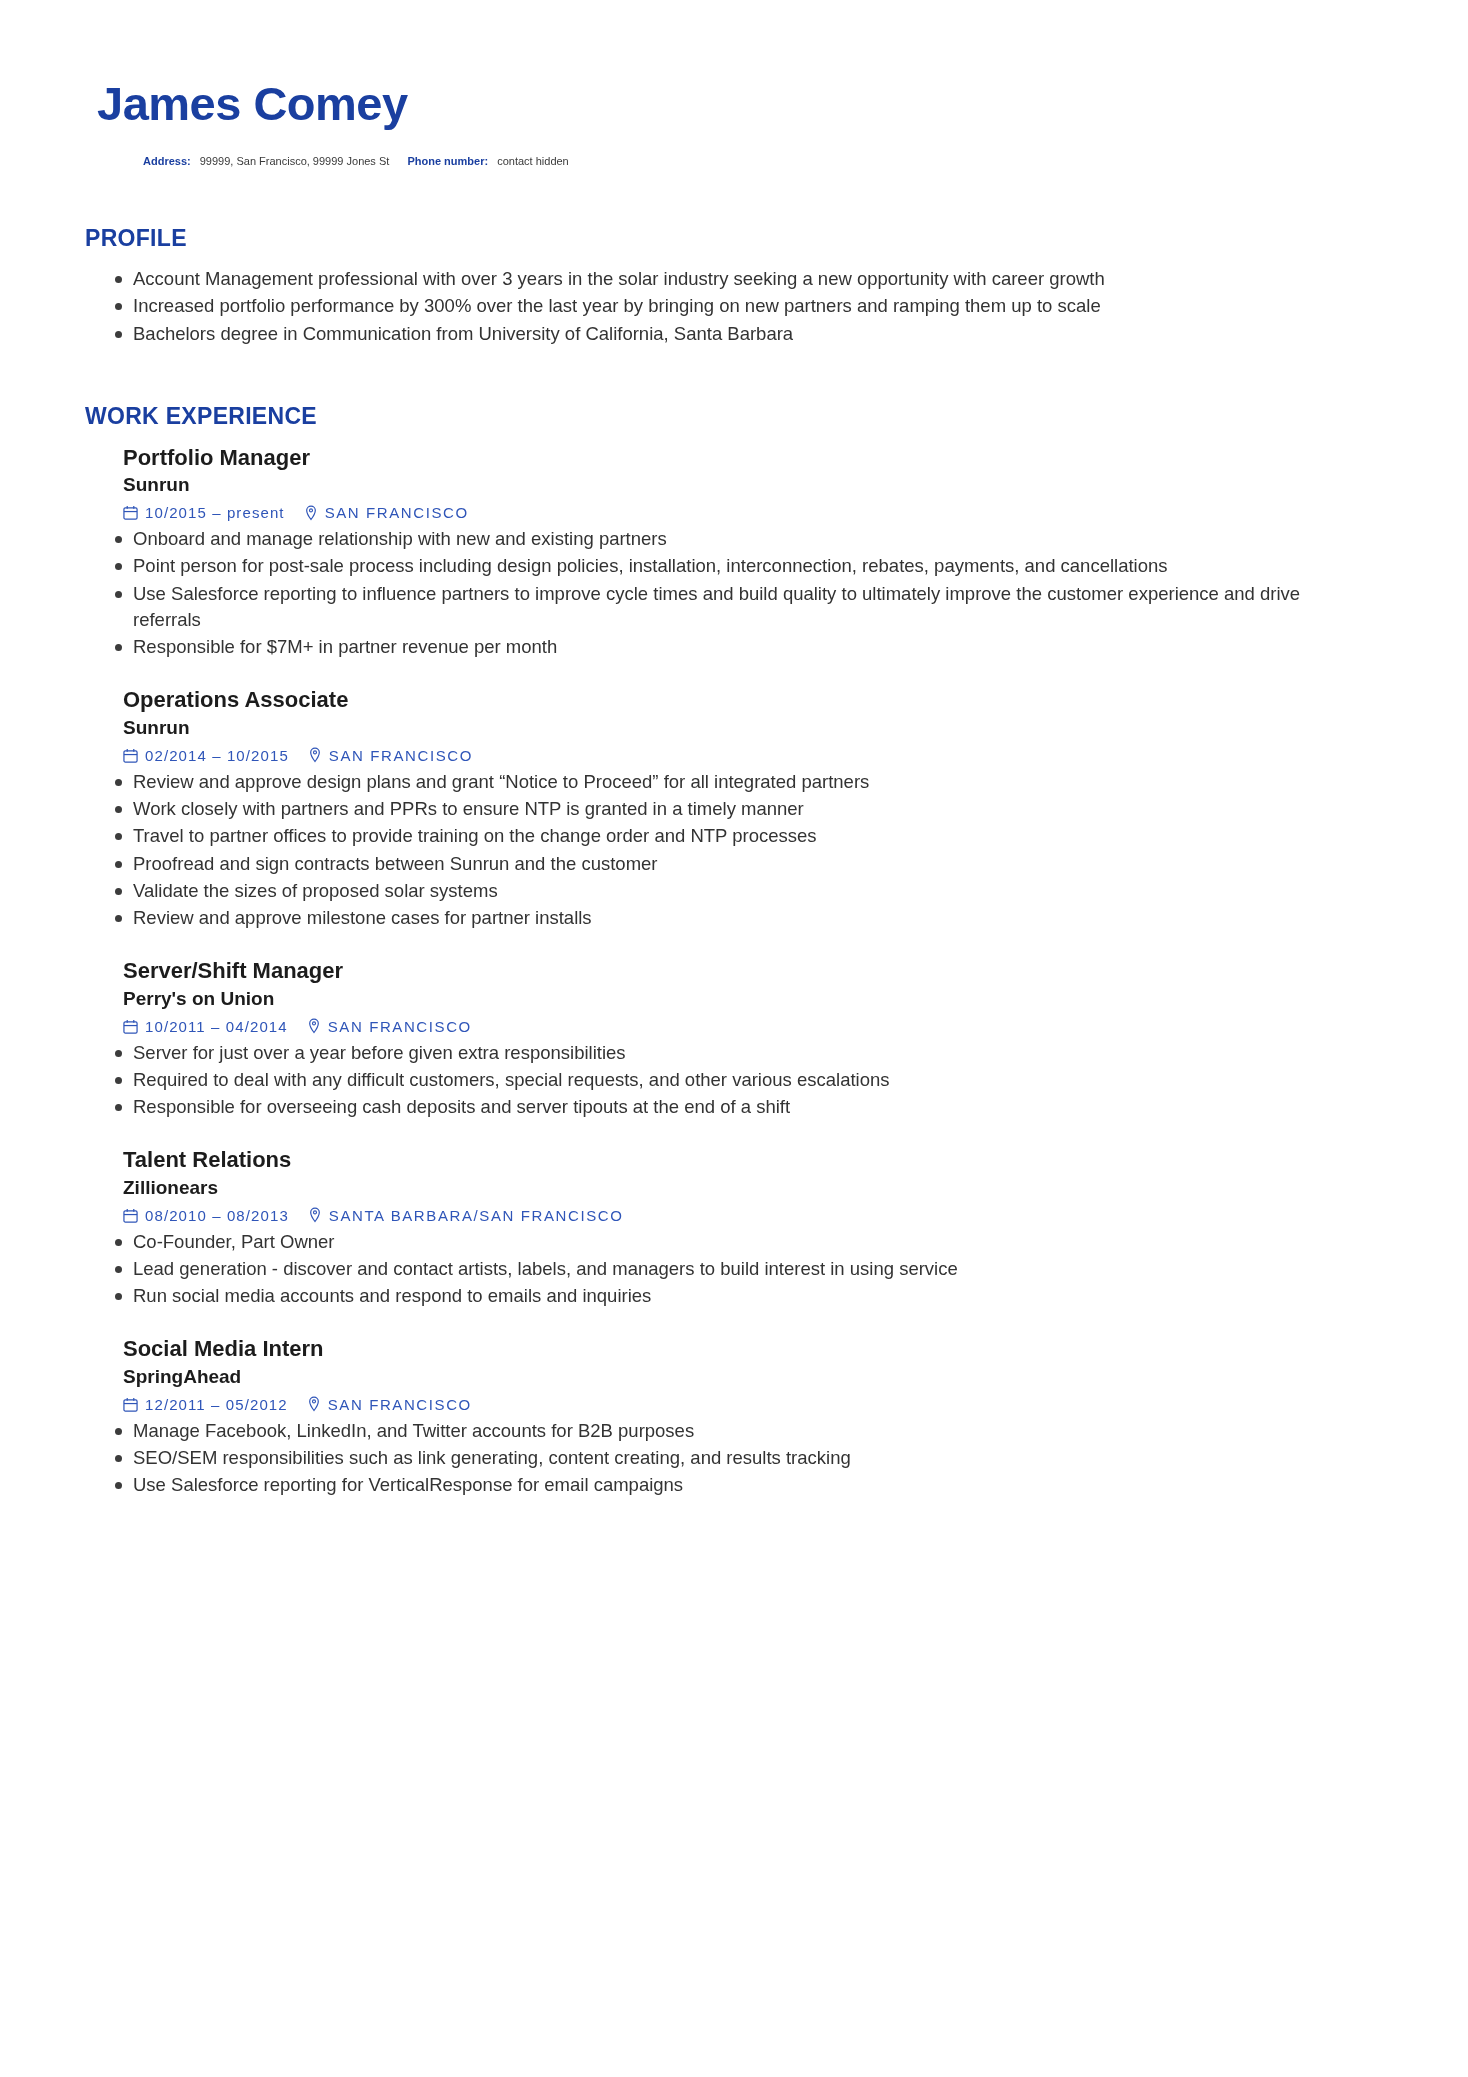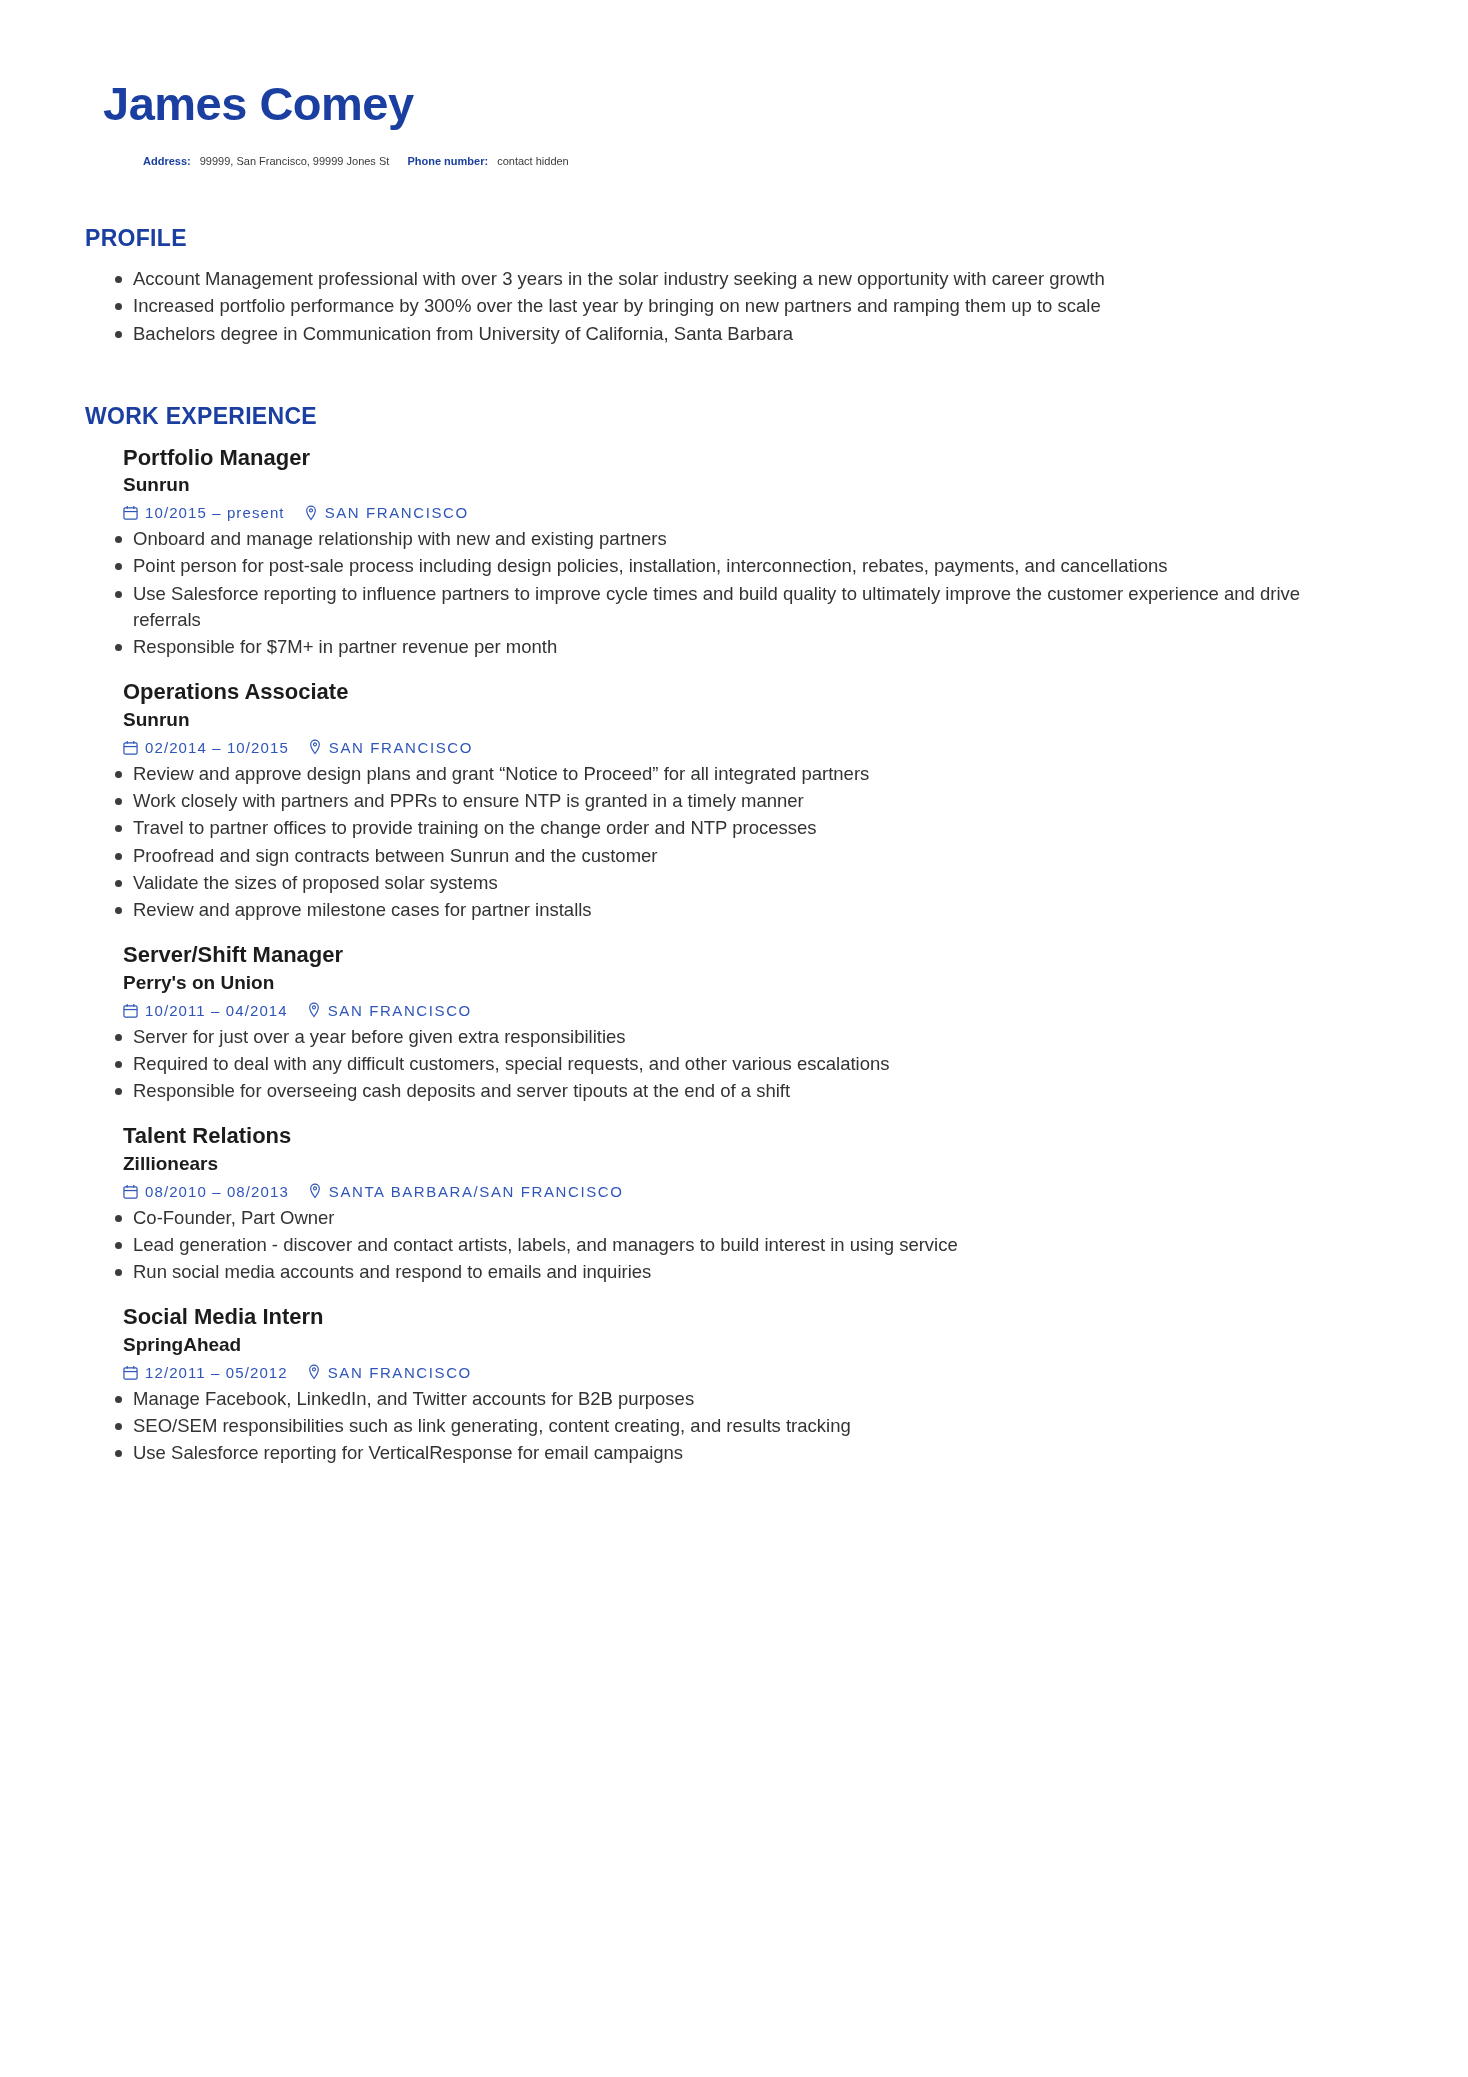--- a/index.html
+++ b/index.html
@@ -20,21 +20,21 @@
     box-sizing: border-box;
     padding: 78px 100px 40px 85px;
     position: relative;
   }
   .name {
     font-size: 47px;
     font-weight: bold;
     color: #1a3fa0;
     letter-spacing: -0.5px;
     line-height: 1.1;
-    margin: 0 0 0 18px;
+    margin: 0 0 0 12px;
   }
   .contact-line {
     margin: 24px 0 0 58px;
     font-size: 11px;
     color: #3a3a3a;
     line-height: 1.4;
   }
   .contact-line .lbl {
     font-weight: bold;
     color: #1a3fa0;
@@ -79,21 +79,21 @@
     top: 10px;
     width: 7px;
     height: 7px;
     border-radius: 50%;
     background: #3c3c3c;
   }
   .profile-list {
     margin-top: 4px;
   }
   .job {
-    margin-top: 18px;
+    margin-top: 26px;
   }
   .job:first-of-type {
     margin-top: 8px;
   }
   .job-title {
     font-size: 22px;
     font-weight: bold;
     color: #1c1c1c;
     margin: 0 0 0 38px;
     line-height: 1.25;

